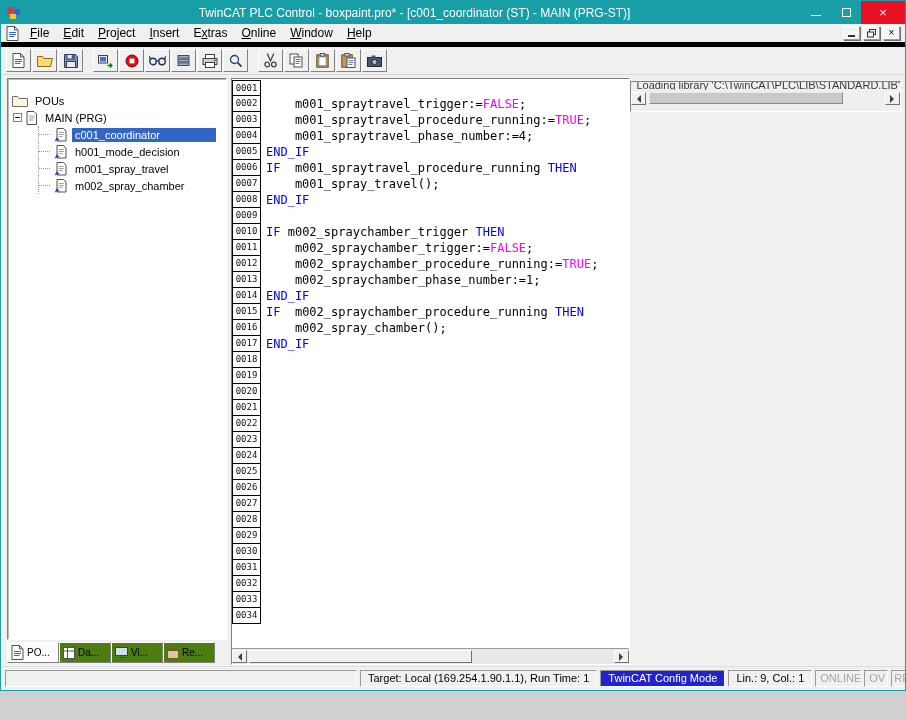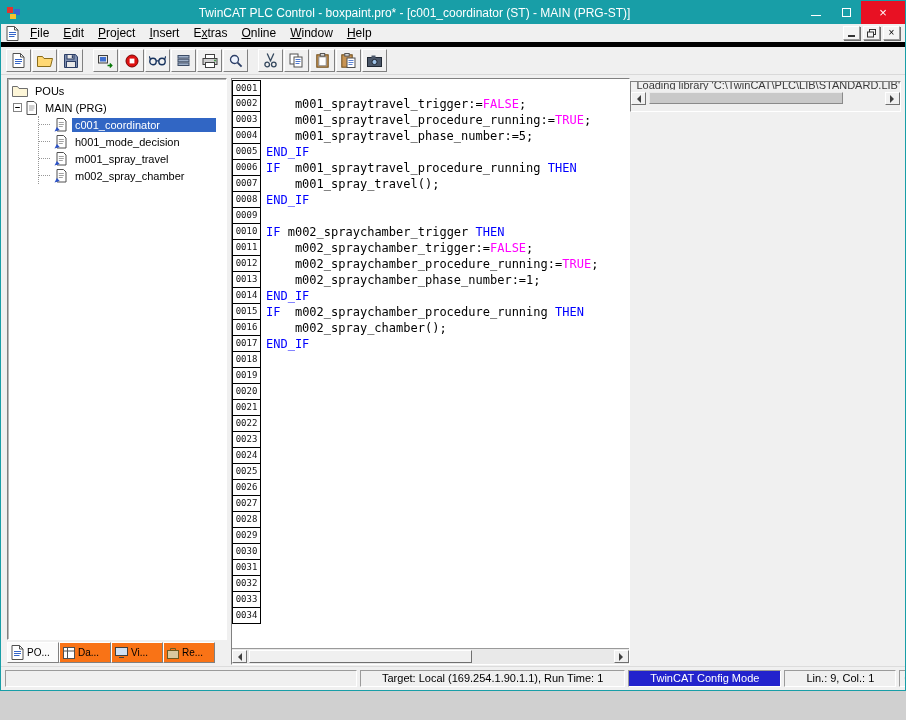--- a/index.html
+++ b/index.html
@@ -31,31 +31,31 @@
 
   
   .toolbar{height:28px;flex:none;display:flex;align-items:center;padding-left:5px;border-bottom:1px solid #d9d9d9;}
   .tb-btn{width:25px;height:23px;margin-right:1px;background:#f0f0f0;border:1px solid;border-color:#fff #808080 #808080 #fff;display:flex;align-items:center;justify-content:center;padding:0;}
   .tb-ico{display:flex;}
   .tb-sep{width:9px;height:23px;}
 
   
   .main{flex:1;display:flex;padding:3px 4px 2px 6px;gap:4px;min-height:0;}
   .left-col{width:220px;flex:none;display:flex;flex-direction:column;min-height:0;}
-  .tree-panel{flex:1;background:#fff;border:1px solid;border-color:#808080 #fff #fff #808080;box-shadow:inset 1px 1px 0 #b9b9b9;overflow:hidden;font-size:11px;padding:3px 0 0 4px;}
+  .tree-panel{flex:1;background:#fff;border:1px solid;border-color:#808080 #fff #fff #808080;box-shadow:inset 1px 1px 0 #b9b9b9;overflow:hidden;font-size:11px;padding:13px 0 0 4px;}
   .trow{height:17px;display:flex;align-items:center;gap:4px;white-space:nowrap;}
   .trow .tlabel{padding:1px 3px;}
   .main-row{padding-left:1px;}
   .texp{display:flex;margin-right:-1px;}
   #tree-children{margin-left:26px;border-left:1px dotted #979797;}
   .tcon{width:11px;height:1px;border-top:1px dotted #979797;flex:none;}
   .tico{display:flex;flex:none;}
   .trow.sel .tlabel{background:var(--c-sel);color:#fff;flex:1;margin-right:10px;}
   .left-tabs{height:23px;flex:none;display:flex;margin-top:2px;}
-  .ltab{width:52px;height:21px;background:#f97316;border:1px solid;border-color:#fff #808080 #808080 #fff;display:flex;align-items:center;gap:3px;padding:0 3px;font-size:10px;white-space:nowrap;overflow:hidden;}
+  .ltab{width:52px;height:21px;background:#4d7c0f;border:1px solid;border-color:#fff #808080 #808080 #fff;display:flex;align-items:center;gap:3px;padding:0 3px;font-size:10px;white-space:nowrap;overflow:hidden;}
   .ltab.active{background:#fbfbfb;}
   .ltab-ico{display:flex;flex:none;}
 
   .right-col{flex:1;display:flex;flex-direction:row;min-width:0;min-height:0;}
   .editor-container{flex:1;display:flex;flex-direction:column;border:1px solid;border-color:#808080 #fff #fff #808080;background:#fff;min-height:0;}
   .code-area{flex:1;overflow:hidden;padding-top:1px;}
   .crow{display:flex;height:16px;}
   .ln{width:29px;flex:none;border:1px solid #000;border-top:none;font-family:"DejaVu Sans Mono",monospace;font-size:9px;line-height:15px;text-align:center;background:#fff;color:#111;}
   .crow:first-child .ln{border-top:1px solid #000;}
   .cl{font-family:"DejaVu Sans Mono",monospace;font-size:12px;line-height:16px;white-space:pre;padding-left:5px;color:#000;}
@@ -72,21 +72,21 @@
 
   
   .msg-panel{height:31px;flex:none;margin-top:3px;border:1px solid;border-color:#808080 #fff #fff #808080;background:#f0f0f0;overflow:hidden;display:flex;flex-direction:column;}
   .msg-text{height:12px;flex:none;overflow:hidden;font-size:11px;line-height:15px;margin-top:-4px;padding-left:5px;color:#3a3a3a;white-space:nowrap;}
   .msg-scroll{flex:1;position:relative;background:#efefef;}
   .msg-scroll .sbtn{top:2px;}
   .msg-thumb{position:absolute;left:18px;top:2px;height:12px;width:72%;background:#c9c9c9;border:1px solid;border-color:#e9e9e9 #8a8a8a #8a8a8a #e9e9e9;}
 
   
   .statusbar{height:23px;flex:none;display:flex;align-items:center;gap:3px;padding:0 0 0 4px;font-size:11px;background:#f0f0f0;box-shadow:0 -1px 0 #dcdcdc;overflow:hidden;}
-  .sseg{height:17px;line-height:15px;border:1px solid;border-color:#9b9b9b #fff #fff #9b9b9b;padding:0 21px;white-space:nowrap;}
+  .sseg{height:17px;line-height:15px;border:1px solid;border-color:#9b9b9b #fff #fff #9b9b9b;padding:0 7px;white-space:nowrap;}
   .seg-empty{width:352px;flex:none;padding:0;}
   .seg-mode{background:var(--c-cfg);color:#fff;}
   .sflags{margin-left:auto;display:flex;gap:3px;}
   .sflag{color:var(--c-dis);text-align:center;padding:0 4px;}
   .sflag-0{width:46px;} .sflag-1{width:24px;} .sflag-2{width:15px;overflow:hidden;padding:0 2px;}
 </style>
 </head>
 <body>
 
 <div class="window">
@@ -397,21 +397,21 @@
             <div class="crow">
               <span class="ln">0002</span>
               <span class="cl"><span class="c-t">    m001_spraytravel_trigger:=</span><span class="c-c">FALSE</span><span class="c-t">;</span></span>
             </div>
             <div class="crow">
               <span class="ln">0003</span>
               <span class="cl"><span class="c-t">    m001_spraytravel_procedure_running:=</span><span class="c-c">TRUE</span><span class="c-t">;</span></span>
             </div>
             <div class="crow">
               <span class="ln">0004</span>
-              <span class="cl"><span class="c-t">    m001_spraytravel_phase_number:=5;</span></span>
+              <span class="cl"><span class="c-t">    m001_spraytravel_phase_number:=4;</span></span>
             </div>
             <div class="crow">
               <span class="ln">0005</span>
               <span class="cl"><span class="c-k">END_IF</span></span>
             </div>
             <div class="crow">
               <span class="ln">0006</span>
               <span class="cl"><span class="c-k">IF  </span><span class="c-t">m001_spraytravel_procedure_running </span><span class="c-k">THEN</span></span>
             </div>
             <div class="crow">

